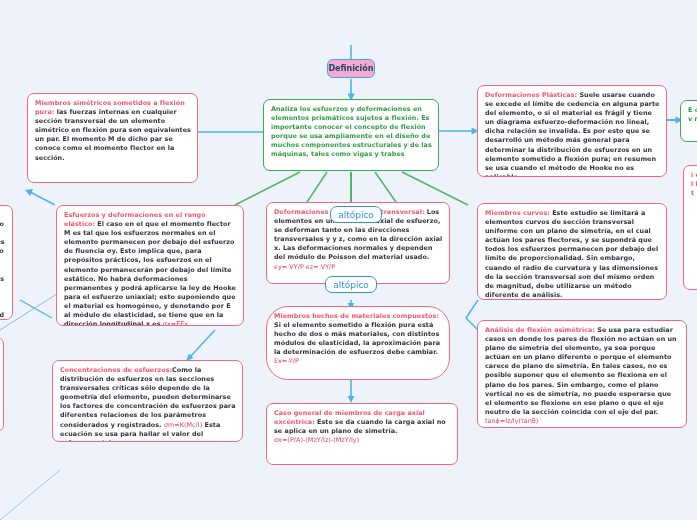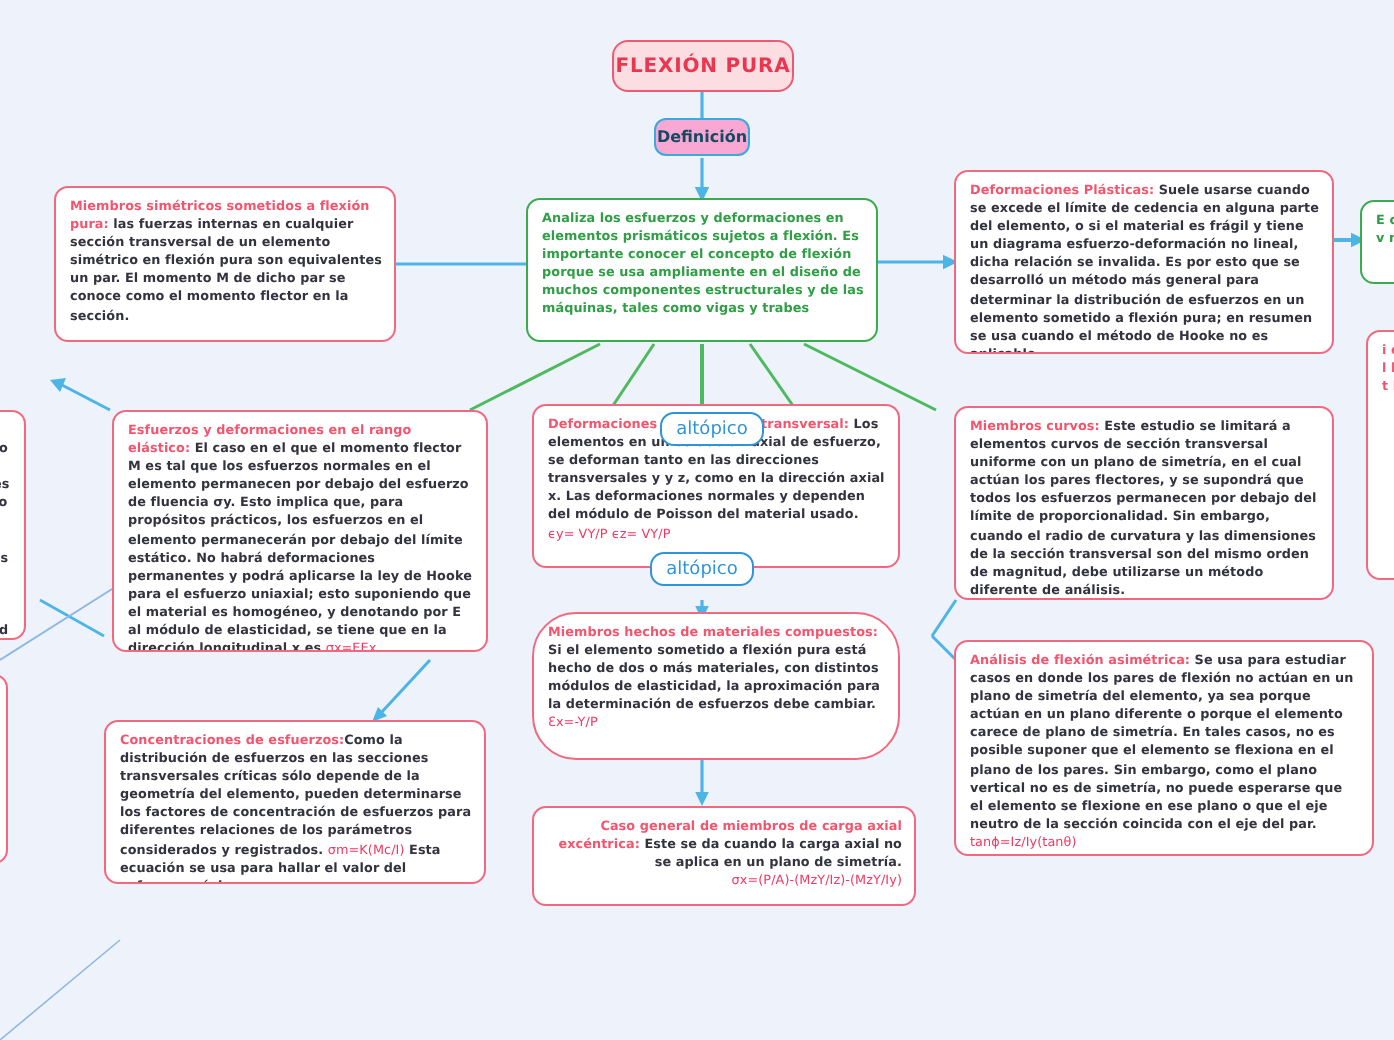--- a/index.html
+++ b/index.html
@@ -97,33 +97,30 @@
     <line x1="478" y1="300" x2="466" y2="318" stroke="#4db4e6" stroke-width="1.5"></line>
     <line x1="466" y1="318" x2="478" y2="330" stroke="#4db4e6" stroke-width="1.5"></line>
 
     <line x1="663" y1="120" x2="678" y2="120" stroke="#4db4e6" stroke-width="2"></line>
     <polygon points="683,120 675.5,116.4 675.5,123.6" fill="#4db4e6"></polygon>
 
     <line x1="0" y1="330" x2="60" y2="292" stroke="#8fb8e0" stroke-width="1"></line>
     <line x1="0" y1="520" x2="60" y2="470" stroke="#8fb8e0" stroke-width="0.8"></line>
   </svg>
 
-  <div class="node root" style="left:306px;top:20px;width:91px;height:26px;">
-    <span class="txt">FLEXIÓN PURA</span>
-  </div>
 
   <div class="node pill" style="left:327px;top:59px;width:48px;height:19px;">
     <span class="txt">Definición</span>
   </div>
 
   <div class="node box green" style="left:263px;top:99px;width:176px;height:72px;">
     <span class="txt">Analiza los esfuerzos y deformaciones en elementos prismáticos sujetos a flexión. Es importante conocer el concepto de flexión porque se usa ampliamente en el diseño de muchos componentes  estructurales y de las máquinas, tales como vigas y trabes</span>
   </div>
 
-  <div class="node box red" style="left:27px;top:93px;width:171px;height:78px;">
+  <div class="node box red" style="left:27px;top:93px;width:171px;height:90px;">
     <span class="hd">Miembros simétricos sometidos a flexión pura:</span><span class="bd"> las fuerzas internas en cualquier sección transversal de un  elemento simétrico en flexión pura son equivalentes un par. El momento M de dicho par se conoce como el momento flector en la sección.</span>
   </div>
 
   <div class="node box red" style="left:477px;top:85px;width:190px;height:92px;">
     <span class="hd">Deformaciones Plásticas:</span><span class="bd"> Suele usarse cuando  se excede el límite de cedencia en alguna parte del elemento, o si el material es frágil y tiene un diagrama esfuerzo-deformación no lineal, dicha relación se invalida. Es por esto que se desarrolló un método más general para determinar la distribución de esfuerzos en un elemento sometido a flexión pura; en resumen se usa cuando el método de Hooke no es aplicable.</span>
   </div>
 
   <div class="node box red" style="left:56px;top:205px;width:188px;height:121px;">
     <span class="hd">Esfuerzos y deformaciones en el rango elástico:</span><span class="bd"> El caso en el que el momento flector M es tal que los esfuerzos normales en el elemento permanecen por debajo del esfuerzo de fluencia σy. Esto implica que, para propósitos prácticos, los esfuerzos en el elemento permanecerán por debajo del límite estático. No habrá deformaciones permanentes y podrá aplicarse la ley de Hooke para el esfuerzo uniaxial; esto suponiendo que el material es homogéneo, y denotando por E al módulo de elasticidad, se tiene que en la dirección longitudinal x es </span><span class="fx">σx=EEx</span>
   </div>
@@ -152,21 +149,21 @@
 
   <div class="node box red" style="left:477px;top:320px;width:210px;height:108px;">
     <span class="hd">Análisis de flexión asimétrica:</span><span class="bd"> Se usa para estudiar casos en donde los pares de flexión no actúan en un plano de simetría del elemento, ya sea porque actúan en un plano diferente o porque el elemento carece de plano de simetría. En tales casos, no es posible suponer que el elemento se flexiona en el plano de los pares. Sin embargo, como el plano vertical no es de simetría, no puede esperarse que el elemento se flexione en ese plano o que el eje neutro de la sección coincida con el eje del par.</span><br>
     <span class="fx">tanϕ=Iz/Iy(tanθ)</span>
   </div>
 
   <div class="node box red" style="left:52px;top:360px;width:191px;height:82px;">
     <span class="hd">Concentraciones de esfuerzos:</span><span class="bd">Como la distribución de esfuerzos en las secciones transversales críticas sólo depende de la geometría del elemento, pueden determinarse los factores de concentración de esfuerzos para diferentes relaciones de los parámetros considerados y registrados. </span><span class="fx">σm=K(Mc/I)</span><span class="bd"> Esta ecuación se usa para hallar el valor del esfuerzo máximo.</span>
   </div>
 
-  <div class="node box red" style="left:266px;top:403px;width:192px;height:50px;text-align:right;">
+  <div class="node box red" style="left:266px;top:403px;width:192px;height:62px;">
     <span class="hd">Caso general de miembros de carga axial excéntrica:</span><span class="bd"> Este se da cuando la carga axial no se aplica en un plano de simetría.</span><br>
     <span class="fx">σx=(P/A)-(MzY/Iz)-(MzY/Iy)</span>
   </div>
 
   <div class="node box red" style="left:-22px;top:205px;width:35px;height:115px;">
     <span class="bd" style="font-size:6.4px;">as ático n sales y mo de ajo erá s el nto se lined</span>
   </div>
 
   <div class="node box red" style="left:-24px;top:337px;width:28px;height:95px;"></div>
 

